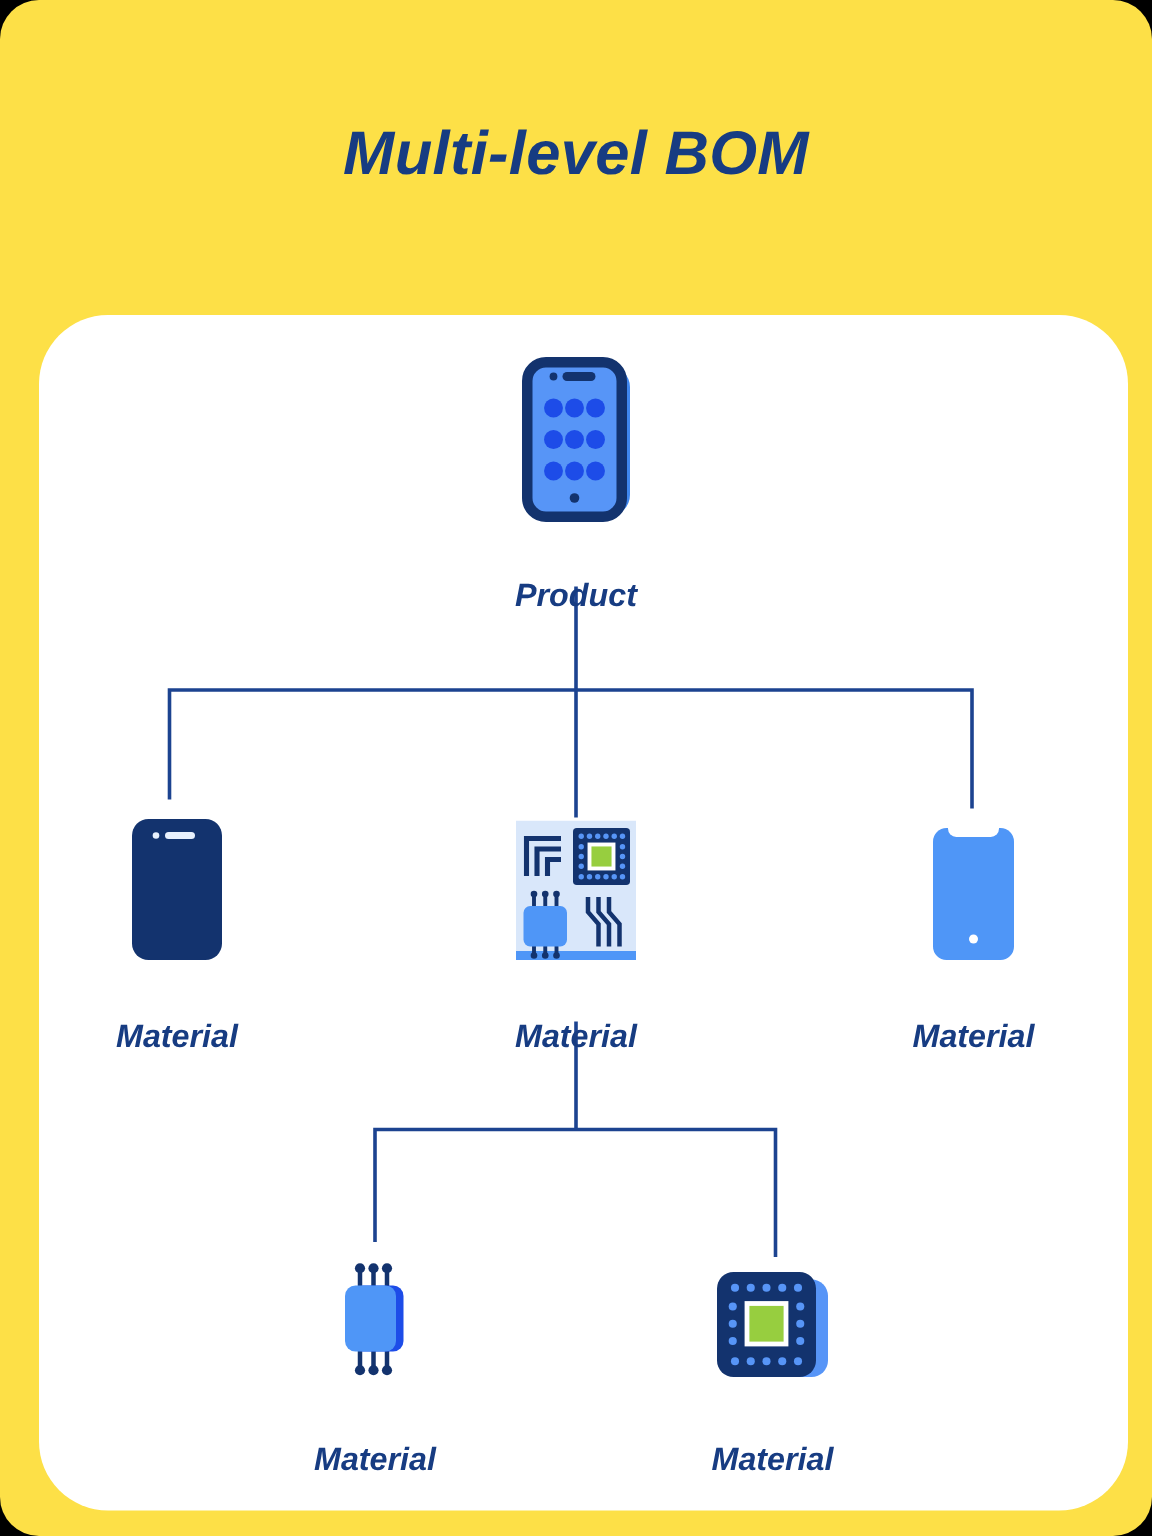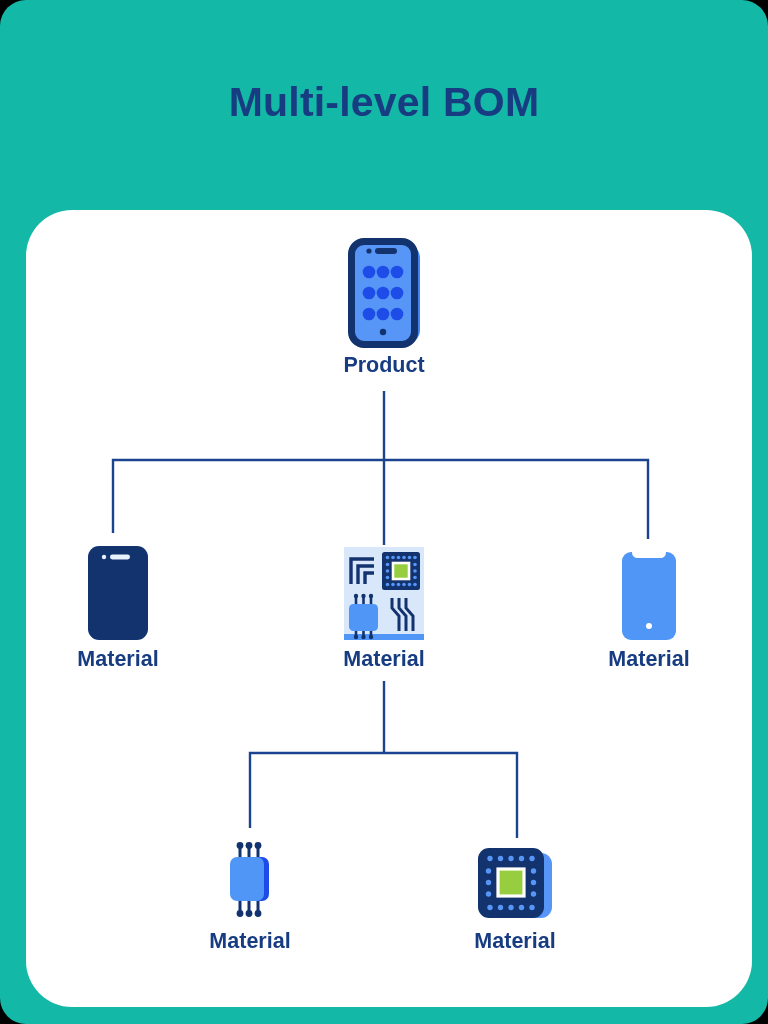--- a/index.html
+++ b/index.html
@@ -2,24 +2,25 @@
 <html><head>
 <meta charset="utf-8">
 <style>
   html, body { margin: 0; padding: 0; background: #000000; }
   body { font-family: "Liberation Sans", sans-serif; }
 
   #canvas {
     position: relative;
     width: 768px;
     height: 1024px;
-    background: #14b8a6;
+    background: #fde047;
     border-radius: 26px;
     overflow: hidden;
     margin: 0 auto;
+    font-style: italic;
   }
 
   .title {
     position: absolute;
     left: 0; right: 0;
     top: 50px;
     text-align: center;
     color: #173c82;
     font-size: 41px;
     font-weight: 700;
@@ -44,20 +45,21 @@
     height: 1024px;
     pointer-events: none;
   }
 
   .node {
     position: absolute;
     width: 140px;
     display: flex;
     flex-direction: column;
     align-items: center;
+    gap: 32px;
   }
   .node .label {
     margin-top: 7px;
     font-size: 21.5px;
     font-weight: 700;
     color: #173c82;
     white-space: nowrap;
   }
   #n-product { left: 314px; top: 238px; }
   #n-product .label { margin-top: 5px; }

